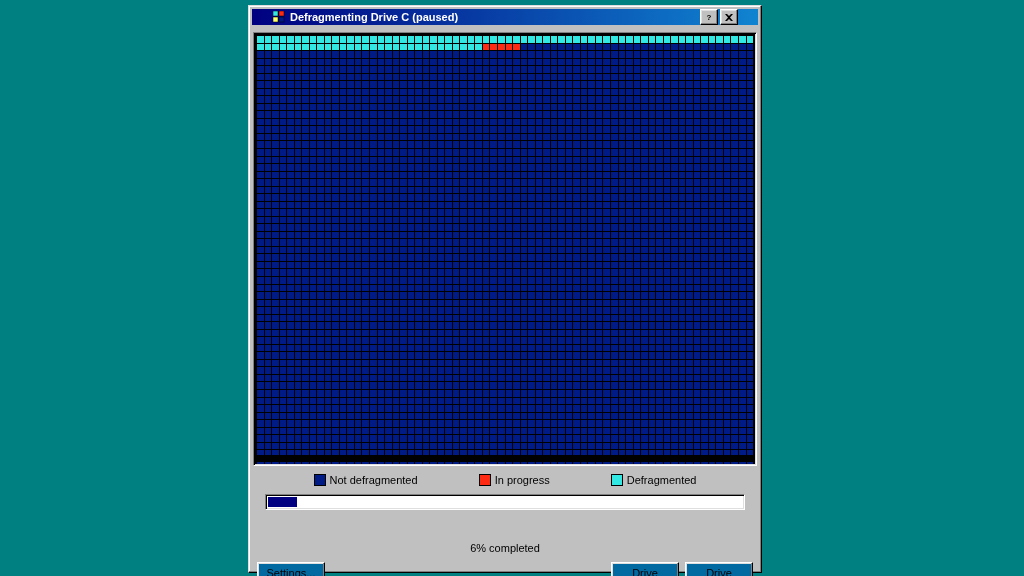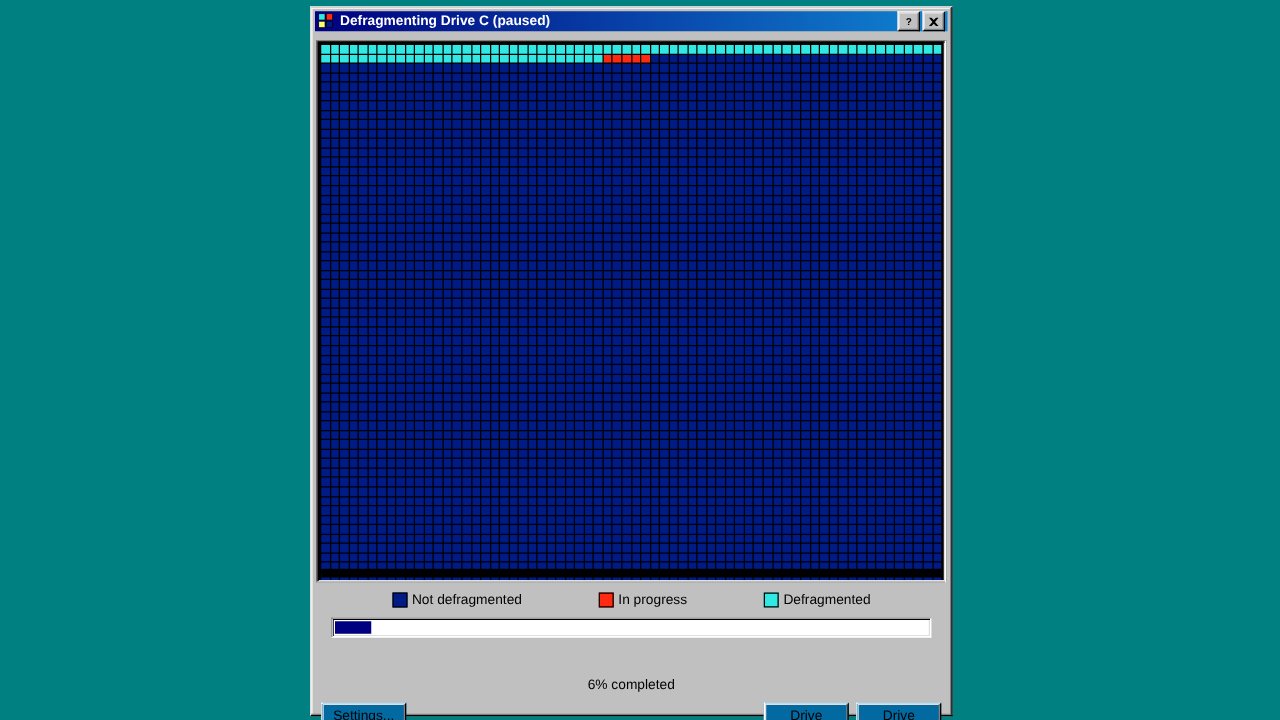--- a/index.html
+++ b/index.html
@@ -28,21 +28,21 @@
   flex-direction: column;
 }
 .titlebar {
   height: 18px;
   margin: 3px;
   background: linear-gradient(90deg, #000080 0%, #1084d0 100%);
   color: #fff;
   display: flex;
   align-items: center;
   font-weight: bold;
-  padding: 0 2px;
+  padding: 0 20px;
 }
 .titlebar .sysicon {
   width: 14px;
   height: 14px;
   margin-right: 4px;
   display: flex;
   align-items: center;
   justify-content: center;
 }
 .titlebar .sysicon svg { display: block; }

